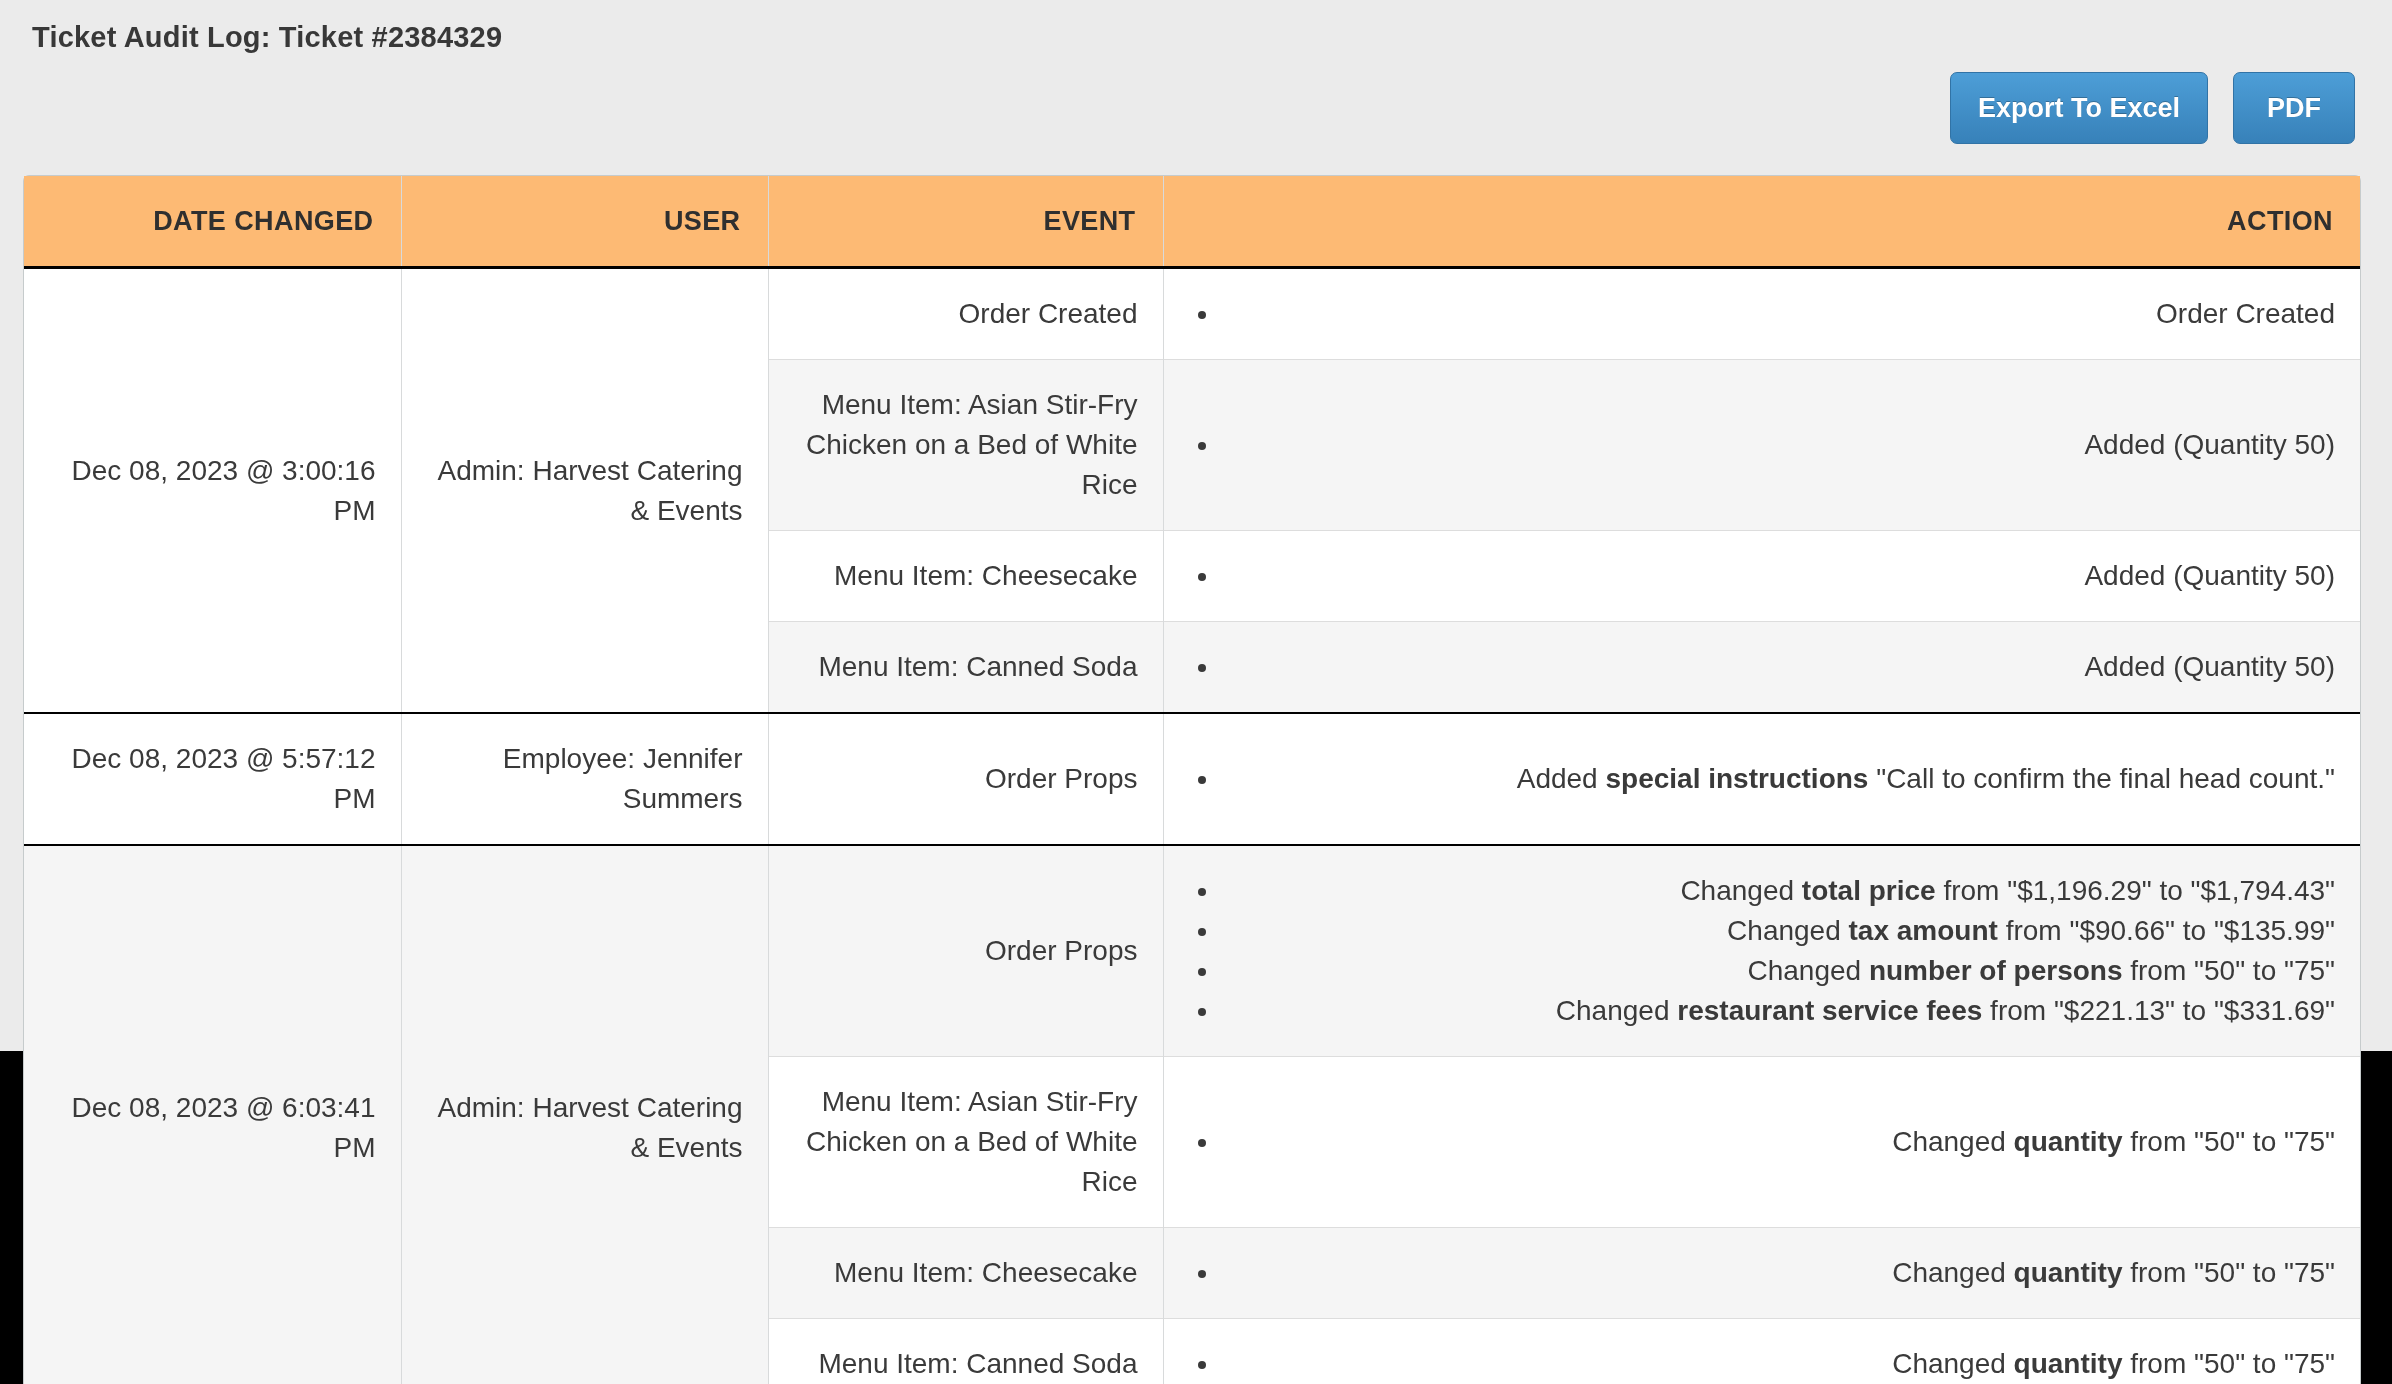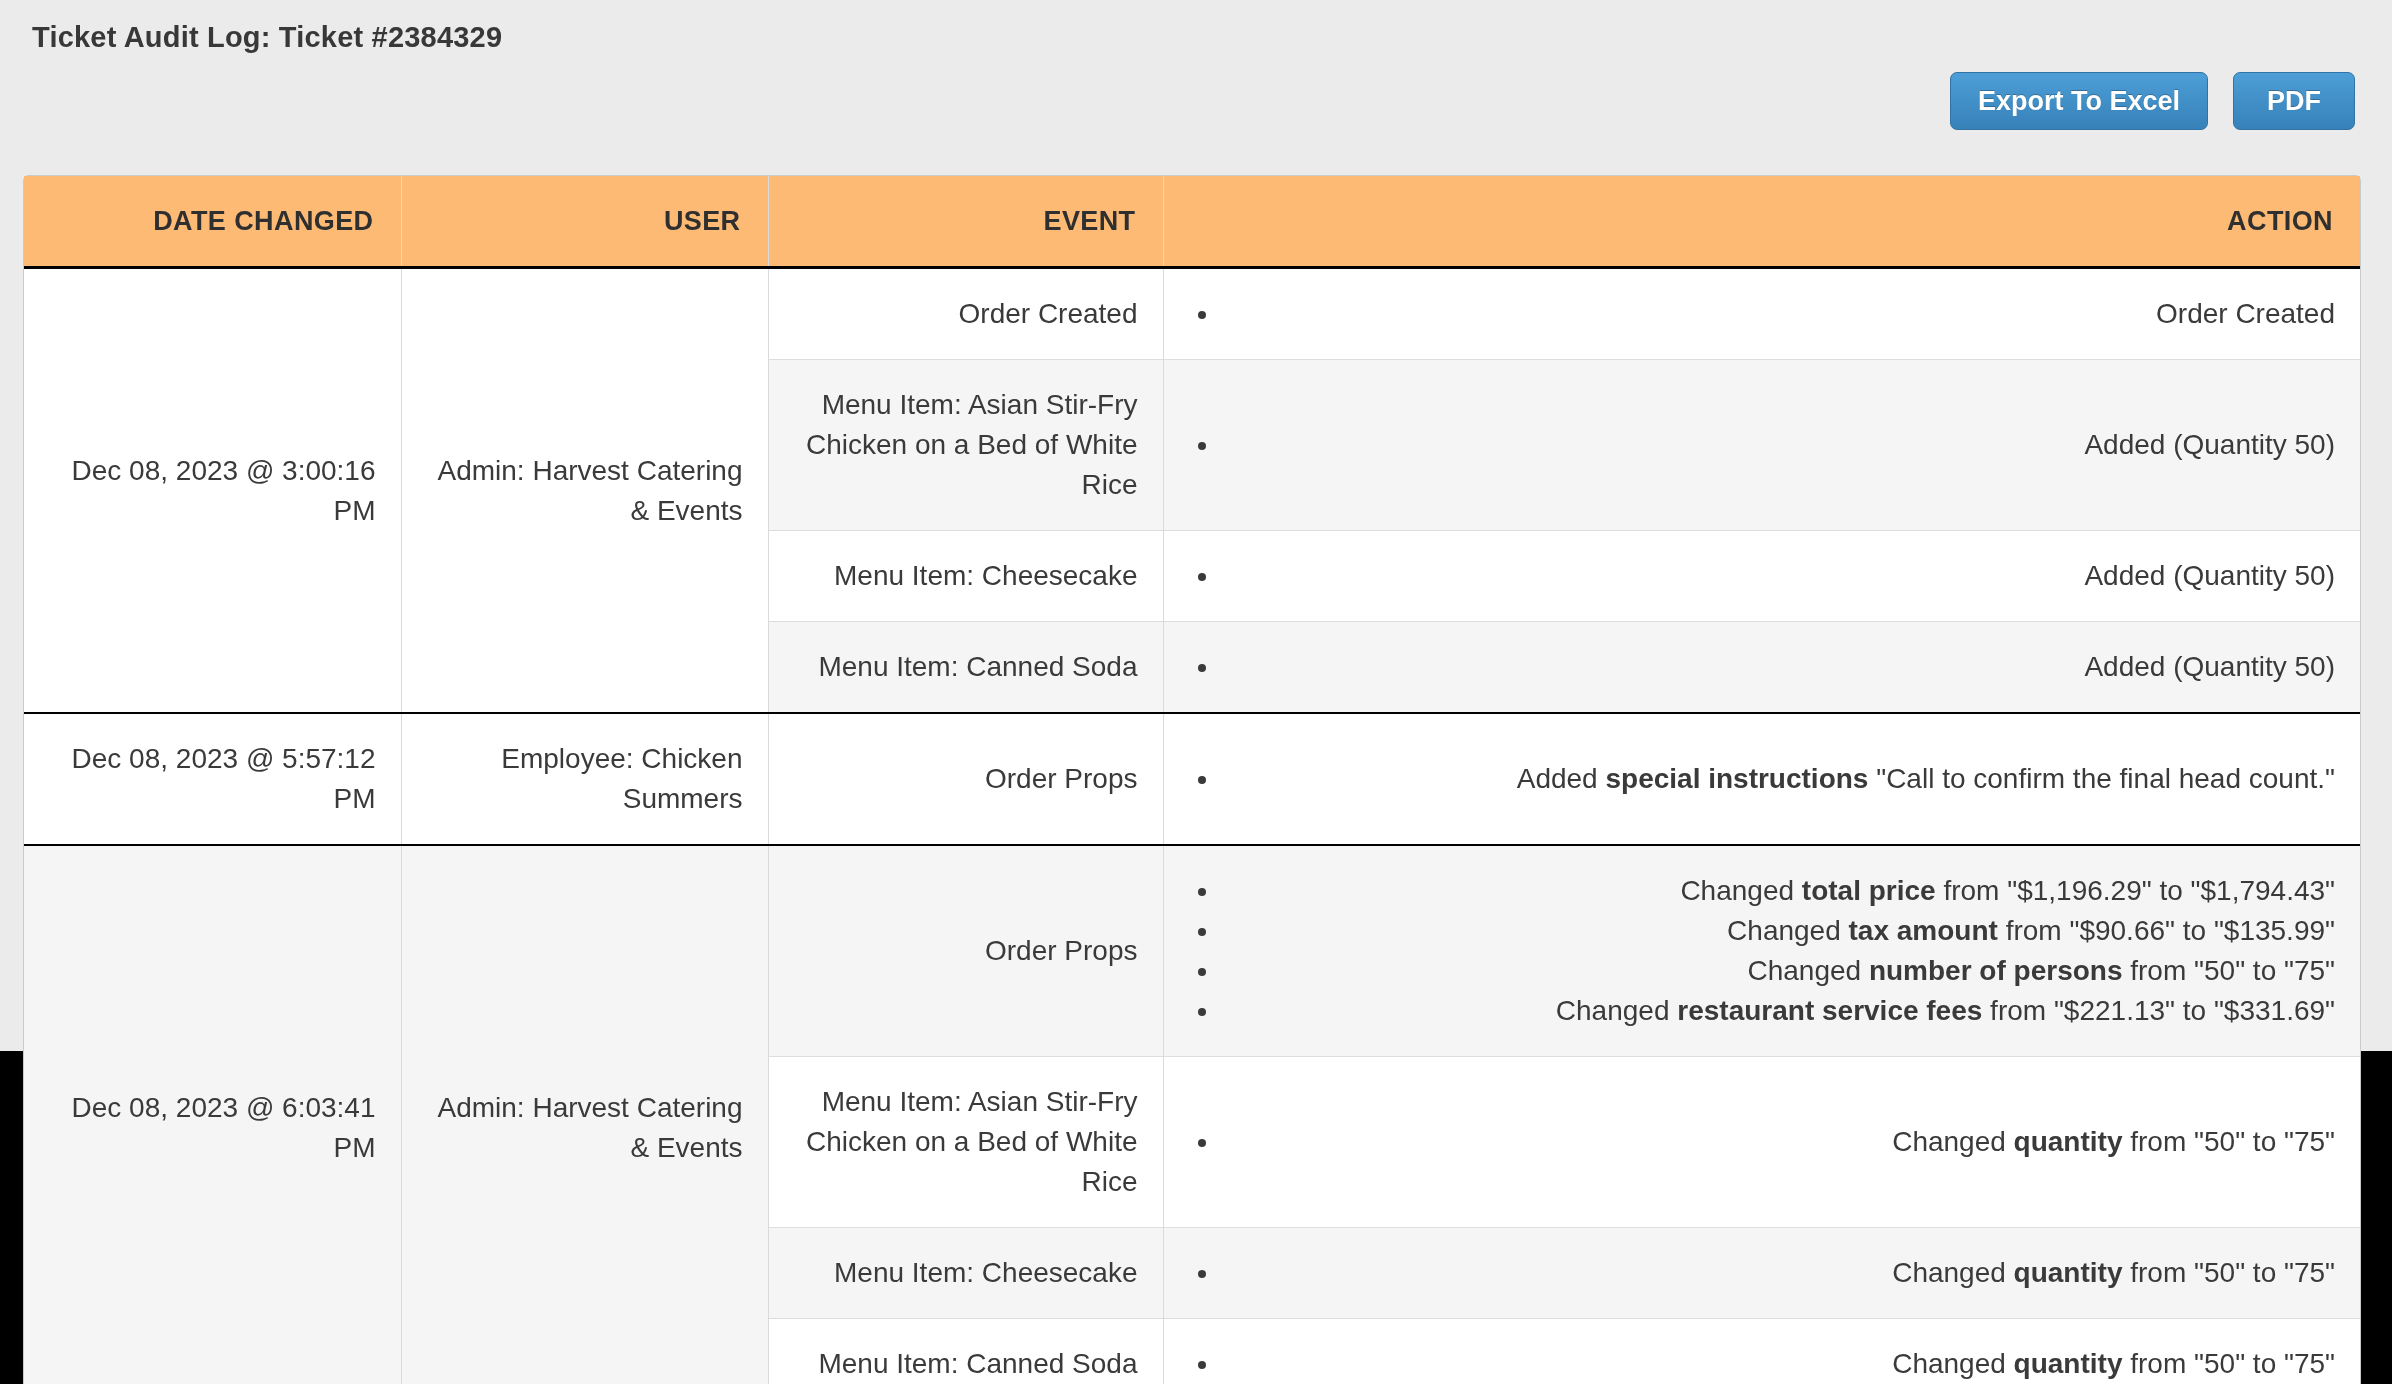--- a/index.html
+++ b/index.html
@@ -33,21 +33,21 @@
     letter-spacing: 0.2px;
   }
   .toolbar {
     position: absolute;
     top: 72px;
     right: 37px;
     display: flex;
     gap: 25px;
   }
   .btn {
-    height: 58px;
+    height: 72px;
     padding: 0 27px;
     font-family: inherit;
     font-size: 27px;
     font-weight: bold;
     color: #ffffff;
     background: linear-gradient(to bottom, #4d9ed7, #3781b9);
     border: 1px solid #3173a6;
     border-radius: 7px;
     text-shadow: 0 -1px 0 rgba(0,0,0,0.25);
     cursor: pointer;
@@ -171,21 +171,21 @@
         <tr>
           <td>Menu Item: Canned Soda</td>
           <td>
             <ul class="action-list">
               <li><span>Added (Quantity 50)</span></li>
             </ul>
           </td>
         </tr>
         <tr class="group-start">
           <td rowspan="1">Dec 08, 2023 @ 5:57:12 PM</td>
-          <td rowspan="1">Employee: Chicken Summers</td>
+          <td rowspan="1">Employee: Jennifer Summers</td>
           <td>Order Props</td>
           <td>
             <ul class="action-list">
               <li><span>Added </span><strong>special instructions</strong><span> "Call to confirm the final head count."</span></li>
             </ul>
           </td>
         </tr>
         <tr class="group-start">
           <td rowspan="4">Dec 08, 2023 @ 6:03:41 PM</td>
           <td rowspan="4">Admin: Harvest Catering &amp; Events</td>

